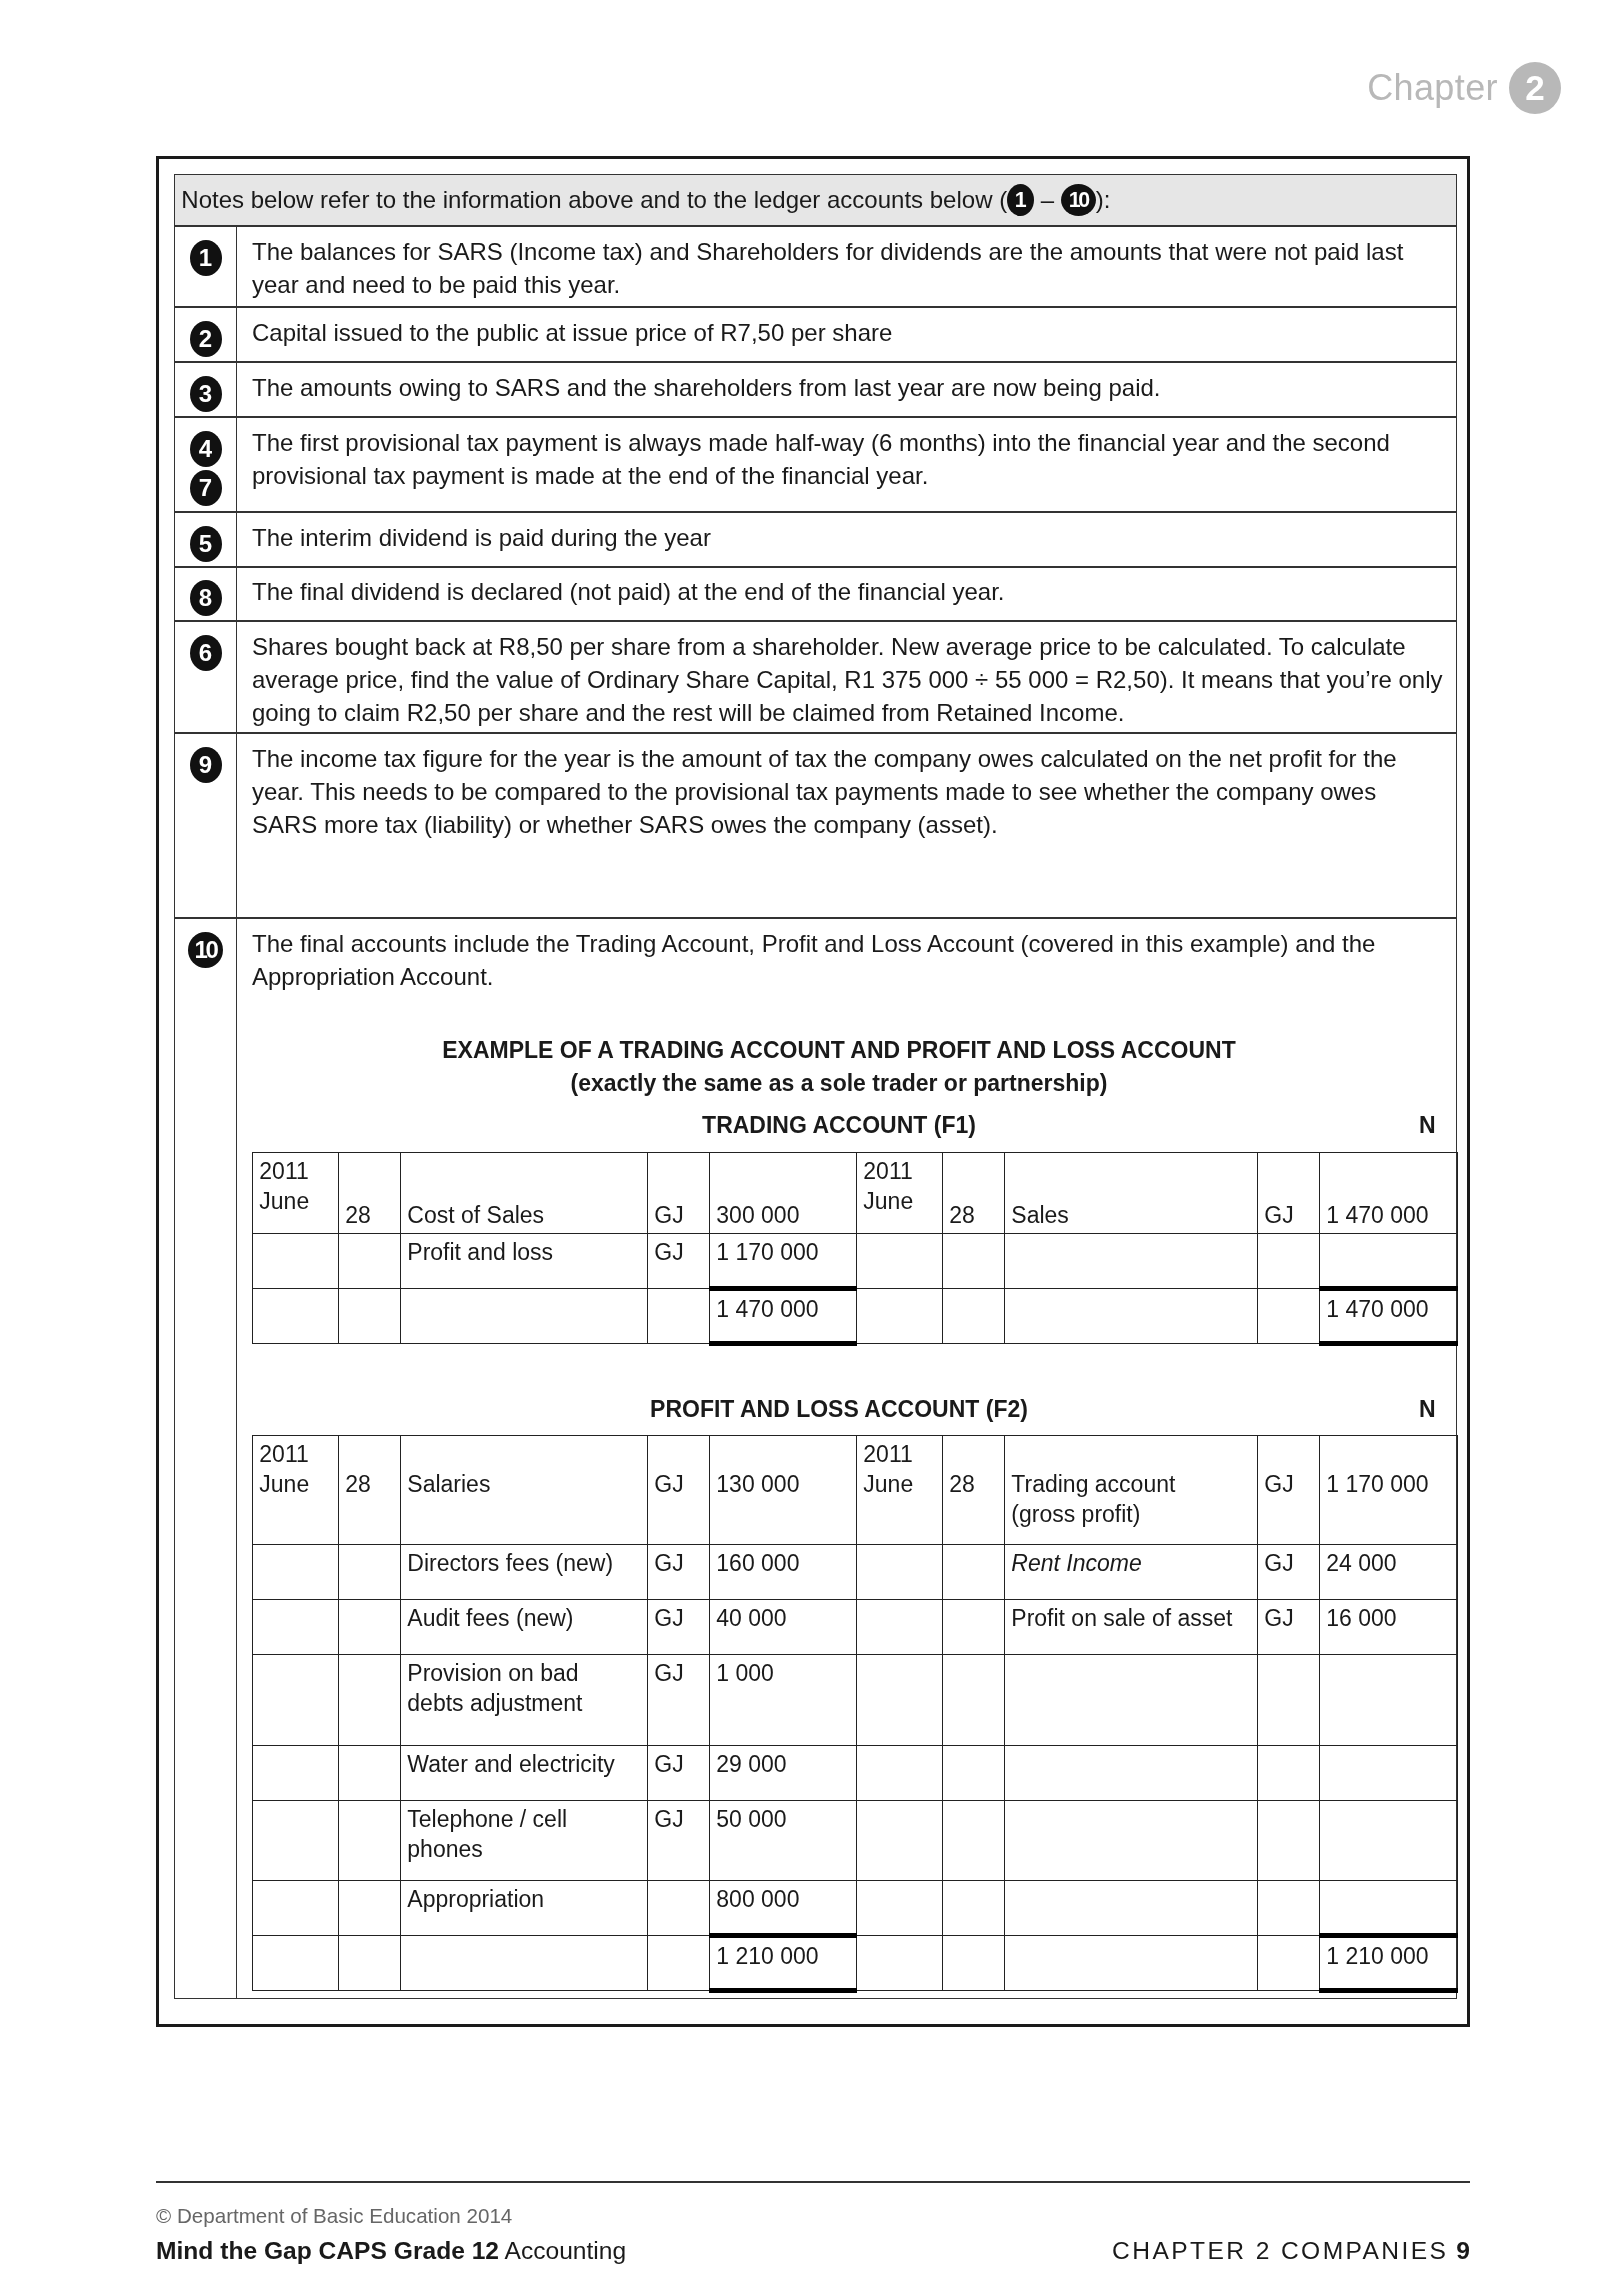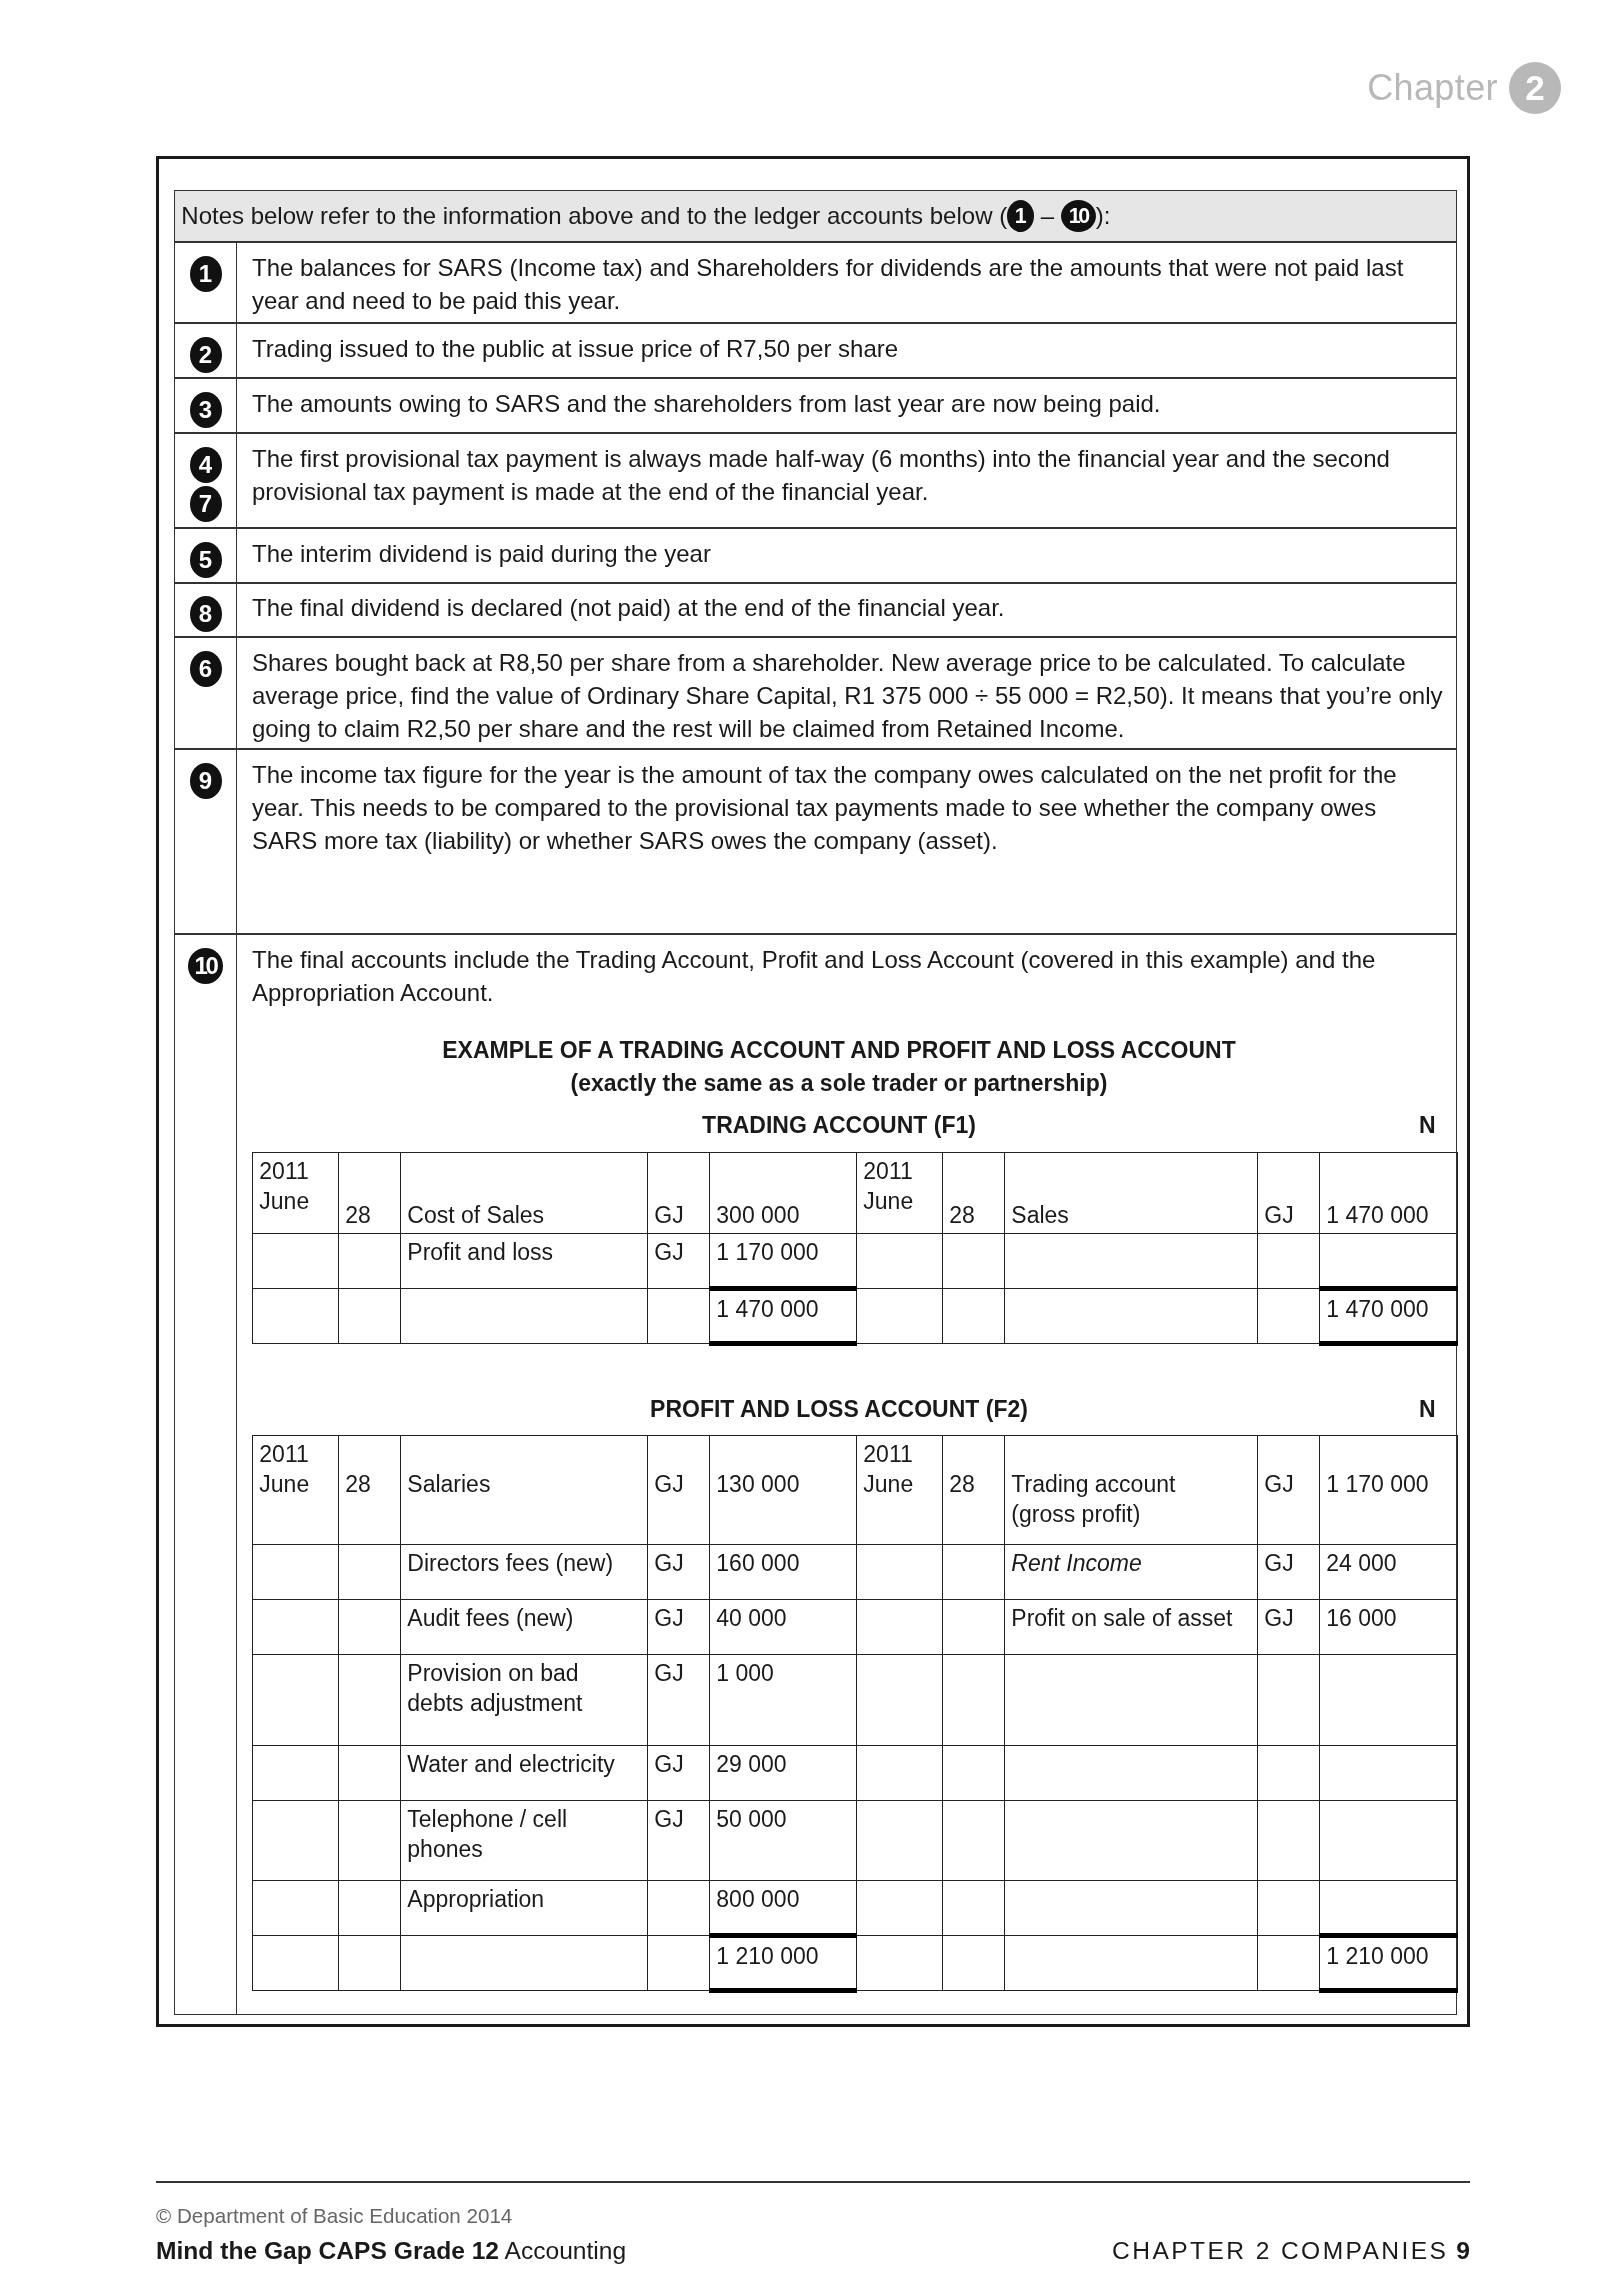--- a/index.html
+++ b/index.html
@@ -11,21 +11,21 @@
   .chapter-label { font-size:36px; color:#b8b8b8; letter-spacing:0.4px; }
   .chapter-num { width:52px; height:52px; border-radius:50%; background:#b8b8b8; color:#fff;
                  font-weight:bold; font-size:35px; display:flex; align-items:center; justify-content:center; }
 
   
   .frame { position:absolute; left:156px; top:156px; width:1314px; height:1871px;
            border:3.2px solid #1a1a1a; box-sizing:border-box; }
 
   
   .notes { position:absolute; left:174px; top:174px; width:1283px; height:1825px;
-           border:1.6px solid #333; box-sizing:border-box;margin-top:16px; }
+           border:1.6px solid #333; box-sizing:border-box; }
   .notes-head { position:absolute; left:0; top:0; right:0; height:52px; background:#e6e6e6;
                 border-bottom:2.4px solid #333; box-sizing:border-box; display:flex; align-items:center;
                 padding-left:6.3px; font-size:24px; }
   .badge { display:inline-flex; align-items:center; justify-content:center; background:#111; color:#fff;
            border-radius:50%; font-weight:bold; width:32px; height:36px; font-size:24px; vertical-align:middle; }
   .badge.small { width:27px; height:32px; font-size:21.4px; }
   .badge.wide { width:35px; letter-spacing:-2.4px; }
   .note-row { position:absolute; left:0; right:0; border-bottom:2.4px solid #333; box-sizing:border-box; }
   .note-row:last-child { border-bottom:none; }
   .note-num { position:absolute; left:0; top:0; bottom:0; width:62px; border-right:1.6px solid #333;
@@ -79,21 +79,21 @@
       </div>
     <div class="note-text">
         <p>The balances for SARS (Income tax) and Shareholders for dividends are the amounts that were not paid last year and need to be paid this year.</p>
       </div>
   </div>
   <div class="note-row" style="top:133px;height:55px;">
     <div class="note-num">
         <span class="badge">2</span>
       </div>
     <div class="note-text">
-        <p>Trading issued to the public at issue price of R7,50 per share</p>
+        <p>Capital issued to the public at issue price of R7,50 per share</p>
       </div>
   </div>
   <div class="note-row" style="top:188px;height:55px;">
     <div class="note-num">
         <span class="badge">3</span>
       </div>
     <div class="note-text">
         <p>The amounts owing to SARS and the shareholders from last year are now being paid.</p>
       </div>
   </div>

